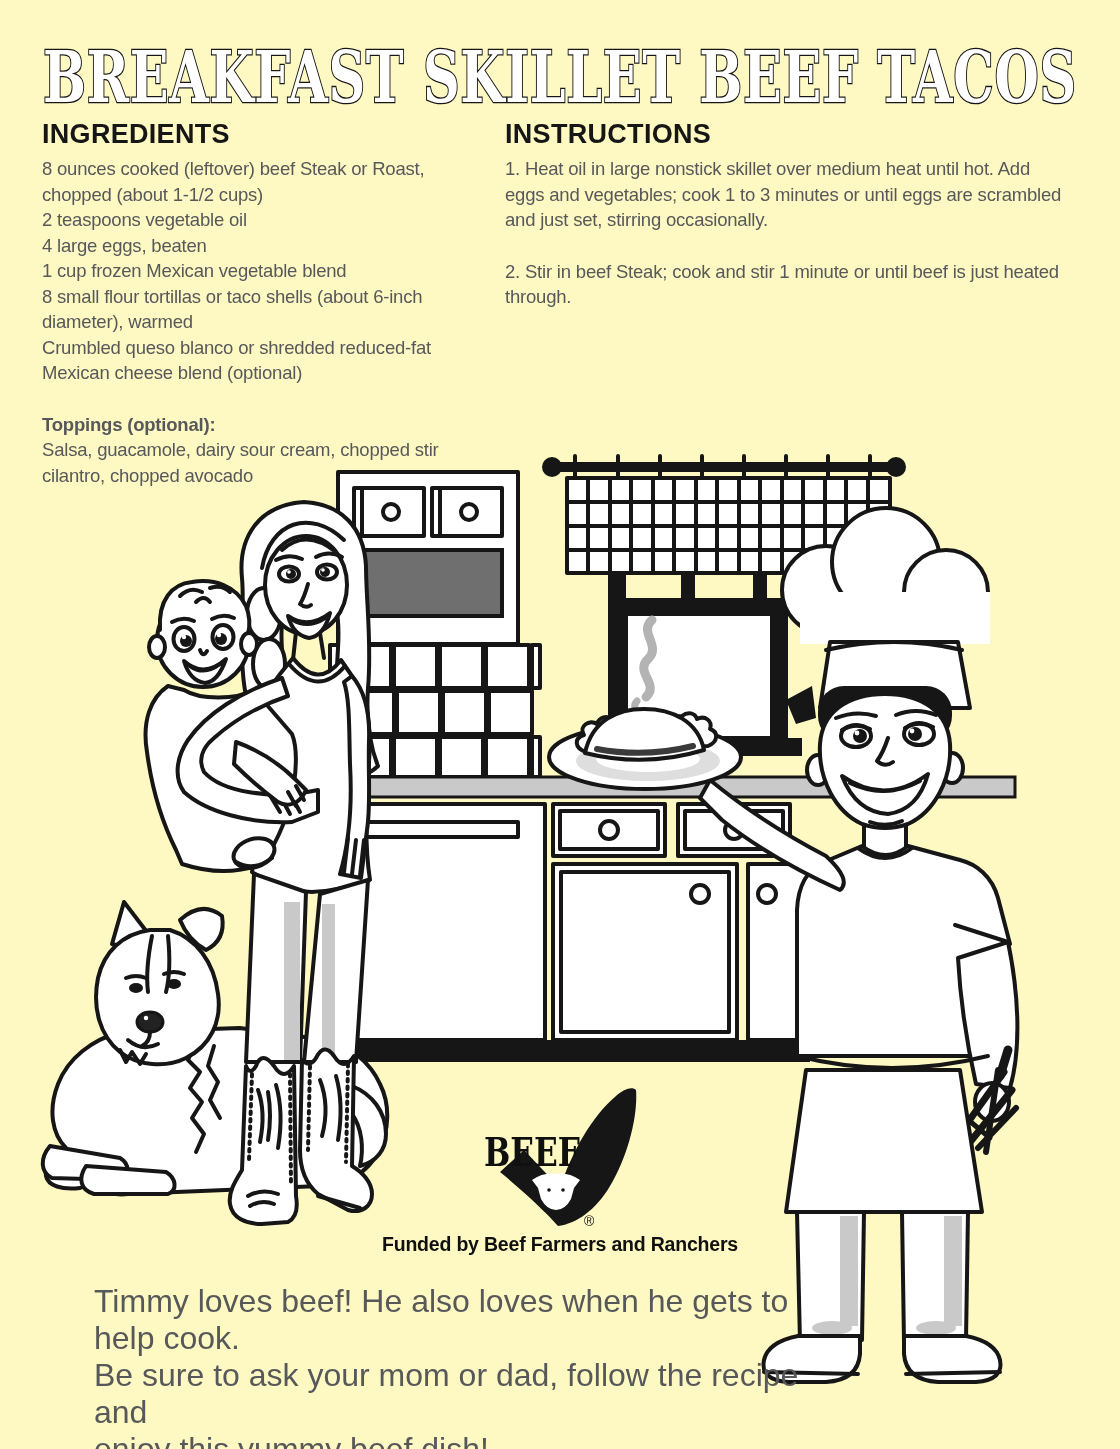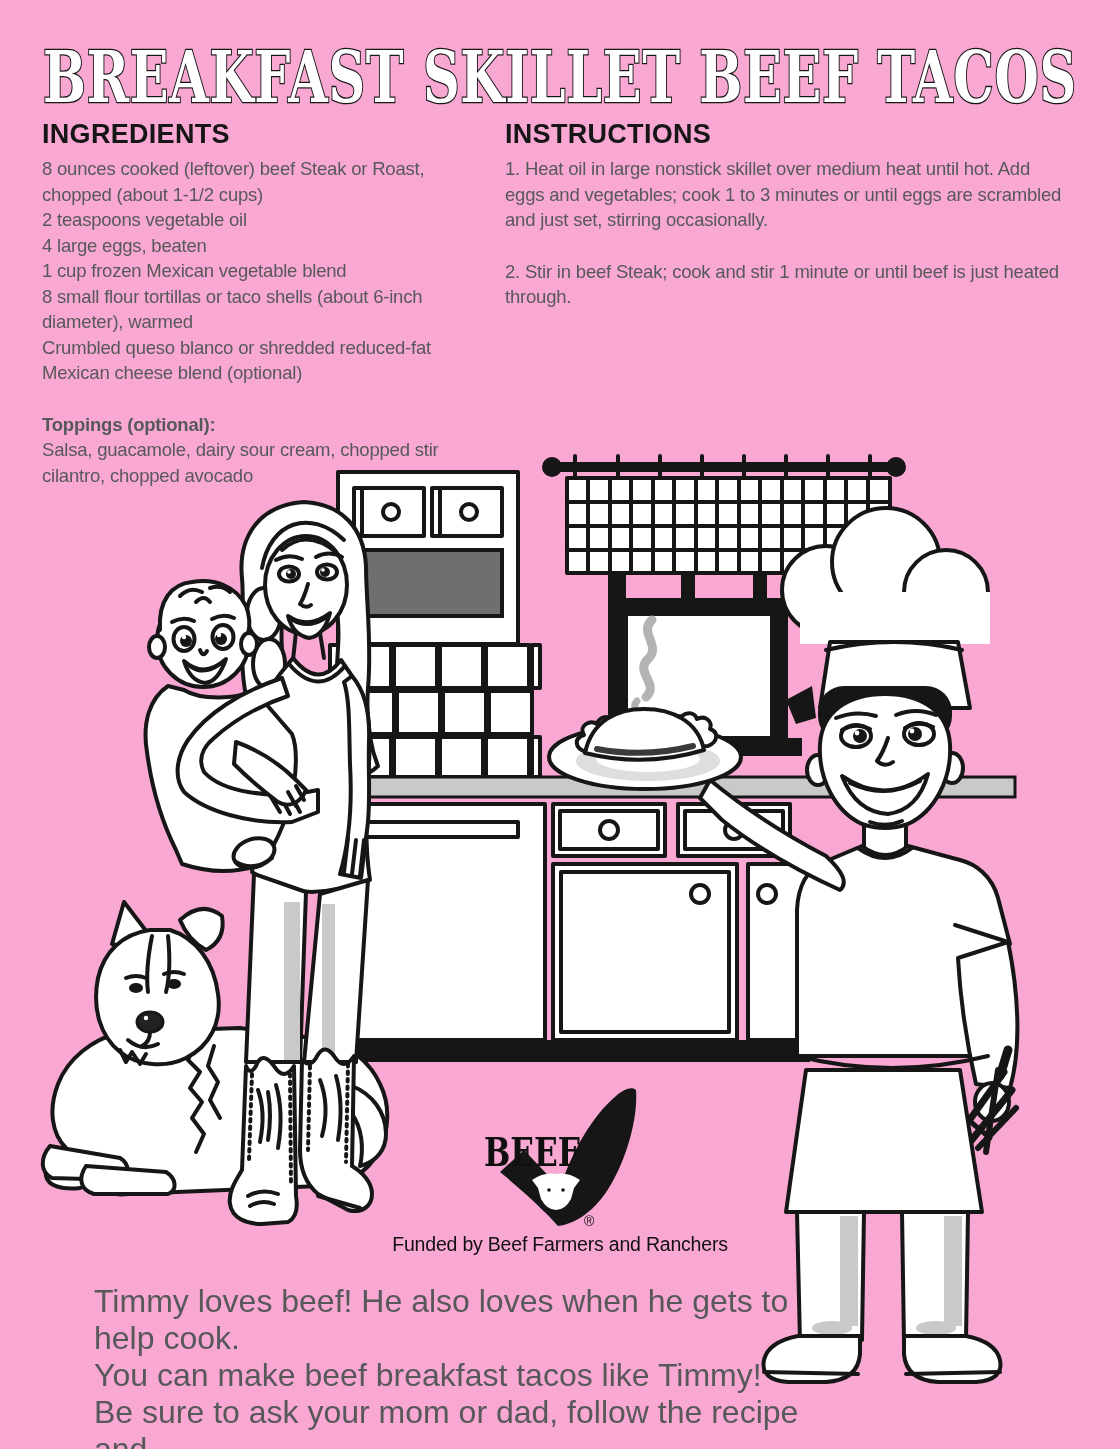--- a/index.html
+++ b/index.html
@@ -1,37 +1,37 @@
 <!DOCTYPE html>
 <html><head>
 <meta charset="utf-8">
 <style>
   html,body{margin:0;padding:0;background:#888;}
-  .page{position:relative;width:1120px;height:1449px;background:#f9a8d4;overflow:hidden;
+  .page{position:relative;width:1120px;height:1449px;background:#fef9c3;overflow:hidden;
         font-family:"Liberation Sans",sans-serif;margin:0 auto;}
   .art{position:absolute;left:0;top:0;width:1120px;height:1449px;}
   
   .ol{fill:#ffffff;stroke:#161616;stroke-width:4;stroke-linecap:round;stroke-linejoin:round;}
   .nof{fill:none;stroke:#161616;stroke-width:4;stroke-linecap:round;stroke-linejoin:round;}
   .blk{fill:#161616;stroke:none;}
   .gry{fill:#c9c9c9;stroke:none;}
   .title-text{font-family:"DejaVu Serif",serif;font-weight:700;font-size:71px;
               fill:#ffffff;stroke:#161616;stroke-width:2.6px;paint-order:stroke;letter-spacing:1px;}
   .logo-beef{font-family:"DejaVu Serif",serif;font-weight:700;font-size:40px;fill:#101010;}
   .logo-reg{font-family:"Liberation Sans",sans-serif;font-size:14px;fill:#101010;}
   
   .col{position:absolute;color:#57585a;font-size:18.5px;line-height:25.5px;letter-spacing:-0.2px;}
   .col-ing{left:42px;top:119px;width:452px;}
   .col-ins{left:505px;top:119px;width:578px;}
   .sec-heading{font-family:Liberation Sans, sans-serif;font-weight:700;font-size:27px;line-height:30px;
                color:#161616;letter-spacing:0.3px;margin:0 0 7px 0;}
   .step{margin:0 14px 26px 0;}
   .toppings{margin-top:26px;font-weight:bold;}
   .funded{position:absolute;left:330px;top:1233px;width:460px;text-align:center;
-          font-size:19.5px;font-weight:normal;color:#101010;letter-spacing:-0.2px;}
+          font-size:19.5px;font-weight:bold;color:#101010;letter-spacing:-0.2px;}
   .footer{position:absolute;left:94px;top:1283px;width:760px;
           font-size:32px;line-height:37px;color:#57585a;}
 </style>
 </head>
 <body>
 
 <div class="page">
 
 <svg class="art" viewBox="0 0 1120 1449">
 
@@ -284,18 +284,17 @@
   <div class="col col-ins">
     <div class="sec-heading">INSTRUCTIONS</div>
     <div class="step">1. Heat oil in large nonstick skillet over medium heat until hot. Add eggs and vegetables; cook 1 to 3 minutes or until eggs are scrambled and just set, stirring occasionally.</div>
     <div class="step">2. Stir in beef Steak; cook and stir 1 minute or until beef is just heated through.</div>
   </div>
 
   <div class="funded">Funded by Beef Farmers and Ranchers</div>
 
   <div class="footer">
     <div>Timmy loves beef! He also loves when he gets to help cook.</div>
-    <div>You can make beef breakfast tacos like Timmy!</div>
     <div>Be sure to ask your mom or dad, follow the recipe and</div>
     <div>enjoy this yummy beef dish!</div>
   </div>
 
 </div>
 
 </body></html>

